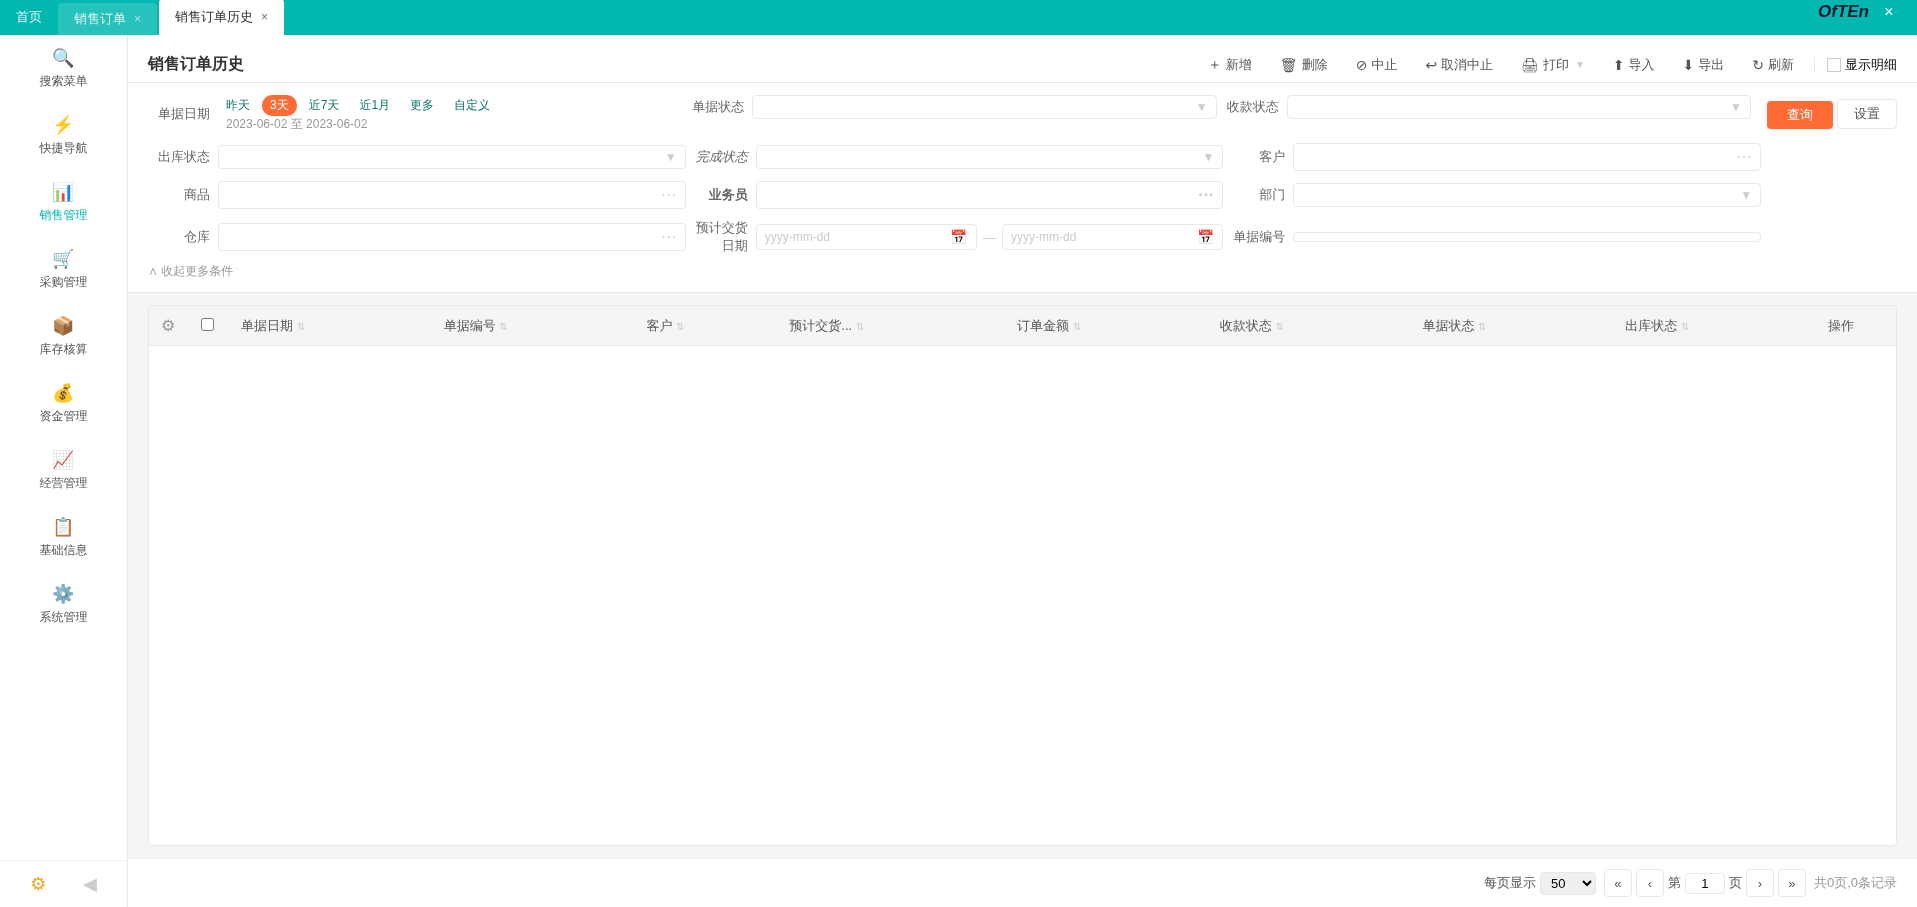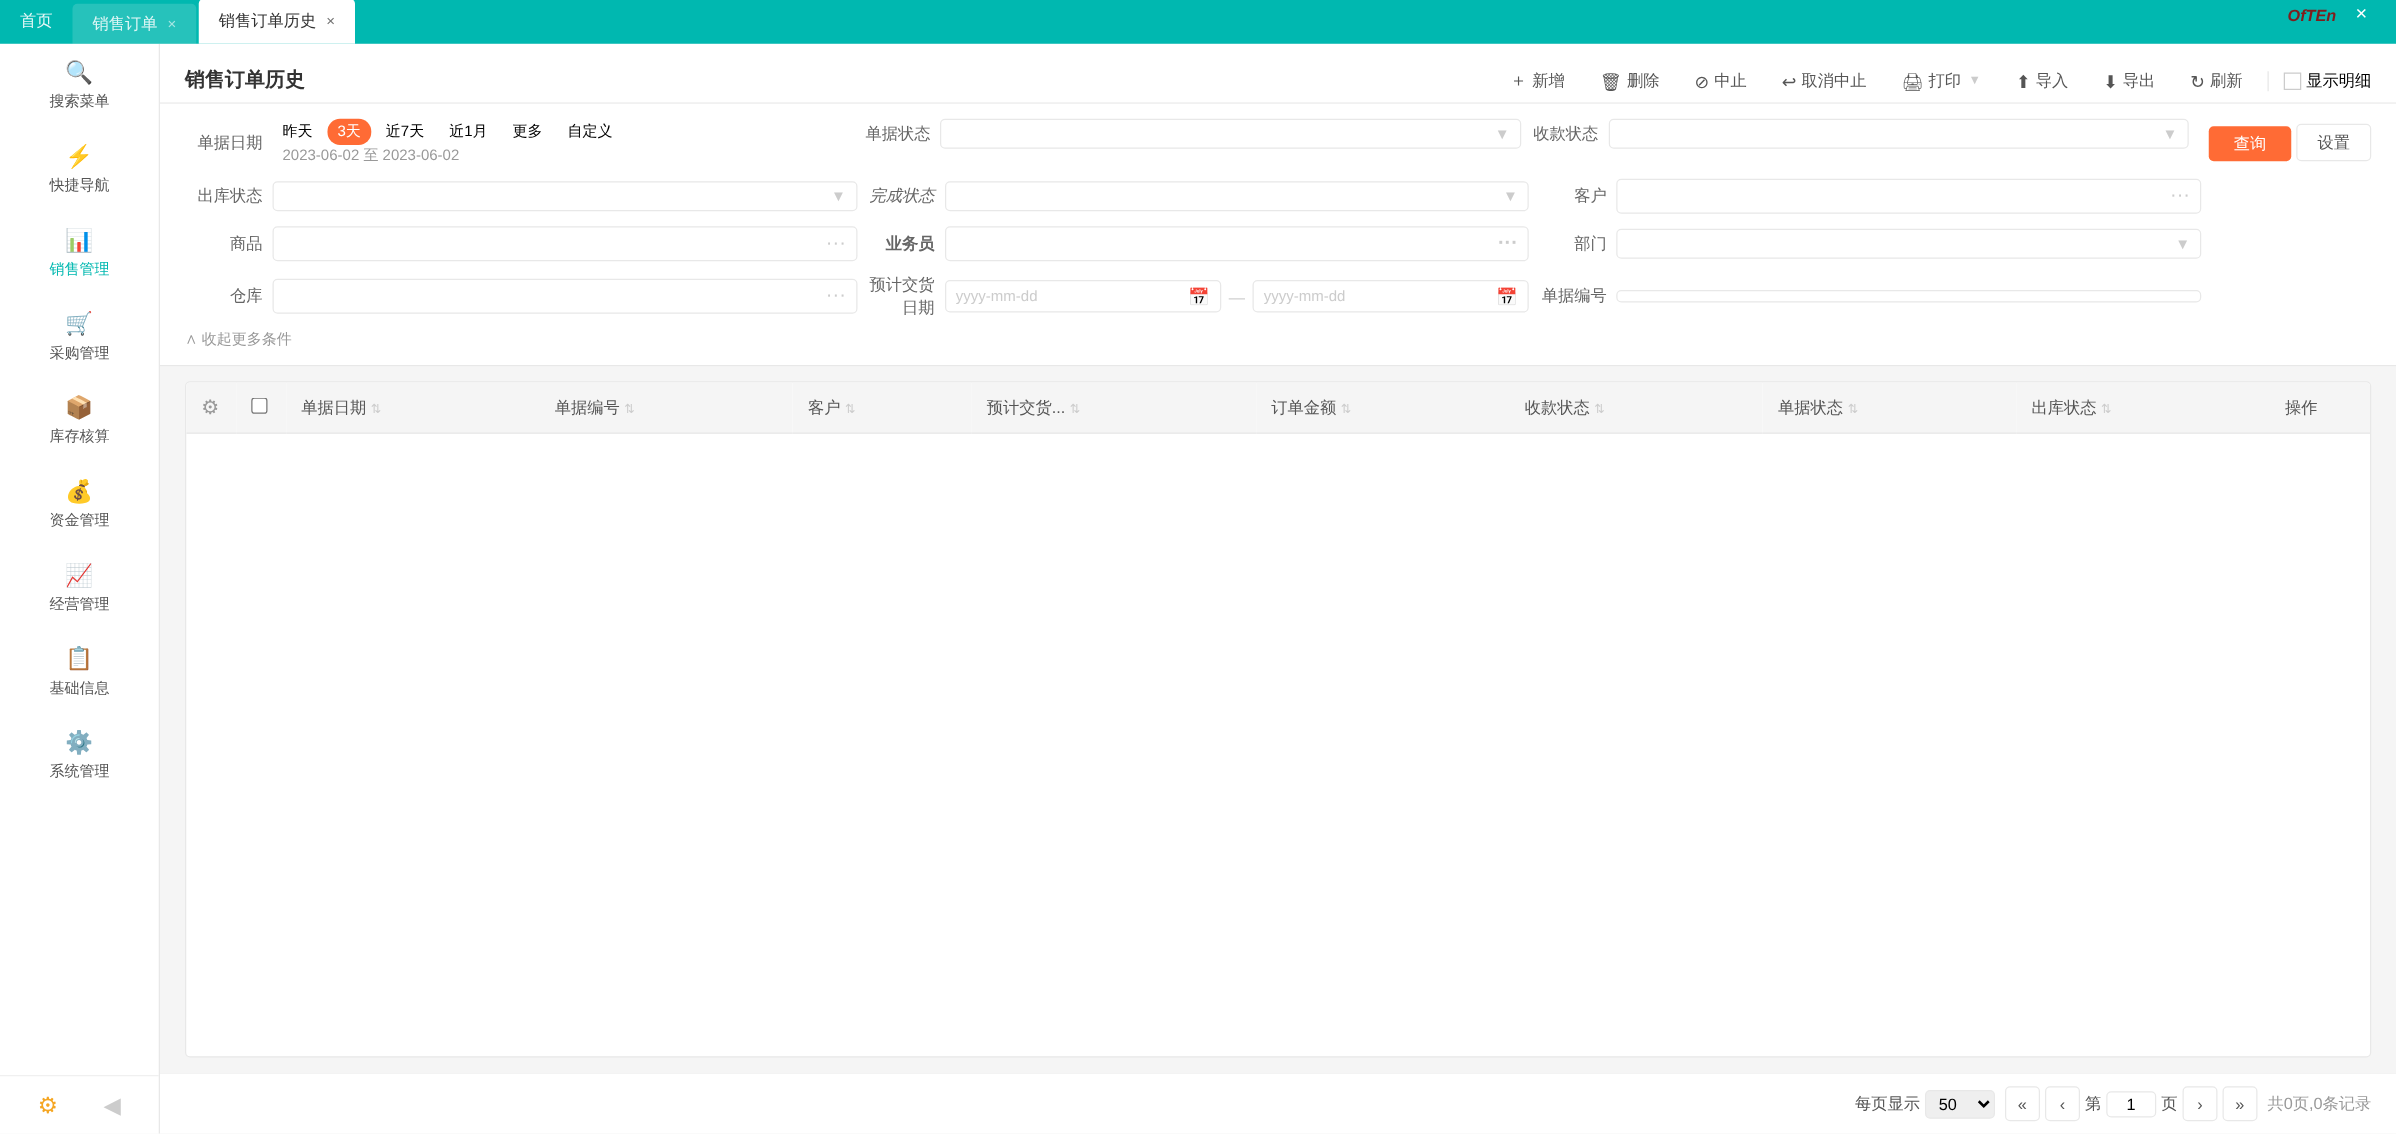--- a/index.html
+++ b/index.html
@@ -36,21 +36,21 @@
     .toolbar-btn { display: flex; align-items: center; gap: 4px; cursor: pointer; color: #555; font-size: 13px; padding: 4px 8px; }
     .toolbar-btn .btn-icon { font-size: 14px; }
     .toolbar-divider { width: 1px; height: 16px; background: #e8e8e8; }
     .display-toggle { display: flex; align-items: center; gap: 4px; }
     .checkbox-display { width: 14px; height: 14px; border: 1px solid #ccc; display: inline-block; }
 
     
     .filter-area { background: #fff; padding: 12px 20px; border-bottom: 1px solid #e8e8e8; }
     .filter-label { width: 70px; color: #666; font-size: 13px; flex-shrink: 0; text-align: right; padding-right: 8px; }
     .date-quick-btns { display: flex; align-items: center; gap: 4px; margin-right: 8px; }
-    .date-btn { padding: 2px 8px; border-radius: 10px; cursor: pointer; font-size: 12px; color: #000000; background: transparent; border: none; }
+    .date-btn { padding: 2px 8px; border-radius: 10px; cursor: pointer; font-size: 12px; color: #0f766e; background: transparent; border: none; }
     .date-btn.active { background: #ff6b35; color: white; border-radius: 10px; }
     .date-range { color: #999; font-size: 12px; margin-left: 4px; }
     .filter-select { display: flex; align-items: center; border: 1px solid #e8e8e8; border-radius: 4px; padding: 4px 8px; min-width: 180px; cursor: pointer; background: #fff; }
     .filter-select-text { flex: 1; color: #ccc; font-size: 13px; }
     .filter-select-arrow { color: #ccc; font-size: 12px; }
     .date-input { border: 1px solid #e8e8e8; border-radius: 4px; padding: 4px 8px; width: 130px; color: #ccc; font-size: 13px; display: flex; align-items: center; justify-content: space-between; background: #fff; }
     .date-icon { color: #f5a623; font-size: 14px; }
     .filter-dots { color: #ccc; font-size: 16px; margin-left: 4px; cursor: pointer; }
     .collapse-bar { text-align: left; margin-top: 4px; }
     .collapse-btn { color: #999; font-size: 12px; cursor: pointer; }
@@ -95,21 +95,21 @@
     <div class="tab">
       <span>销售订单</span>
       <span class="tab-close">×</span>
     </div>
     <div class="tab active">
       <span>销售订单历史</span>
       <span class="tab-close">×</span>
     </div>
   </div>
   <div class="top-bar-right">
-    <span style="font-size:13px;font-weight:bold;color:#7f1d1d;font-style:italic;">OfTEn</span>
+    <span style="font-size:17px;font-weight:bold;color:#0f172a;font-style:italic;">OfTEn</span>
     <div class="top-close-btn">×</div>
   </div>
 </div>
 
 <div class="main-layout">
 
   <div class="sidebar">
     <div class="sidebar-menu">
       <div class="sidebar-item">
         <span class="sidebar-icon">🔍</span>

